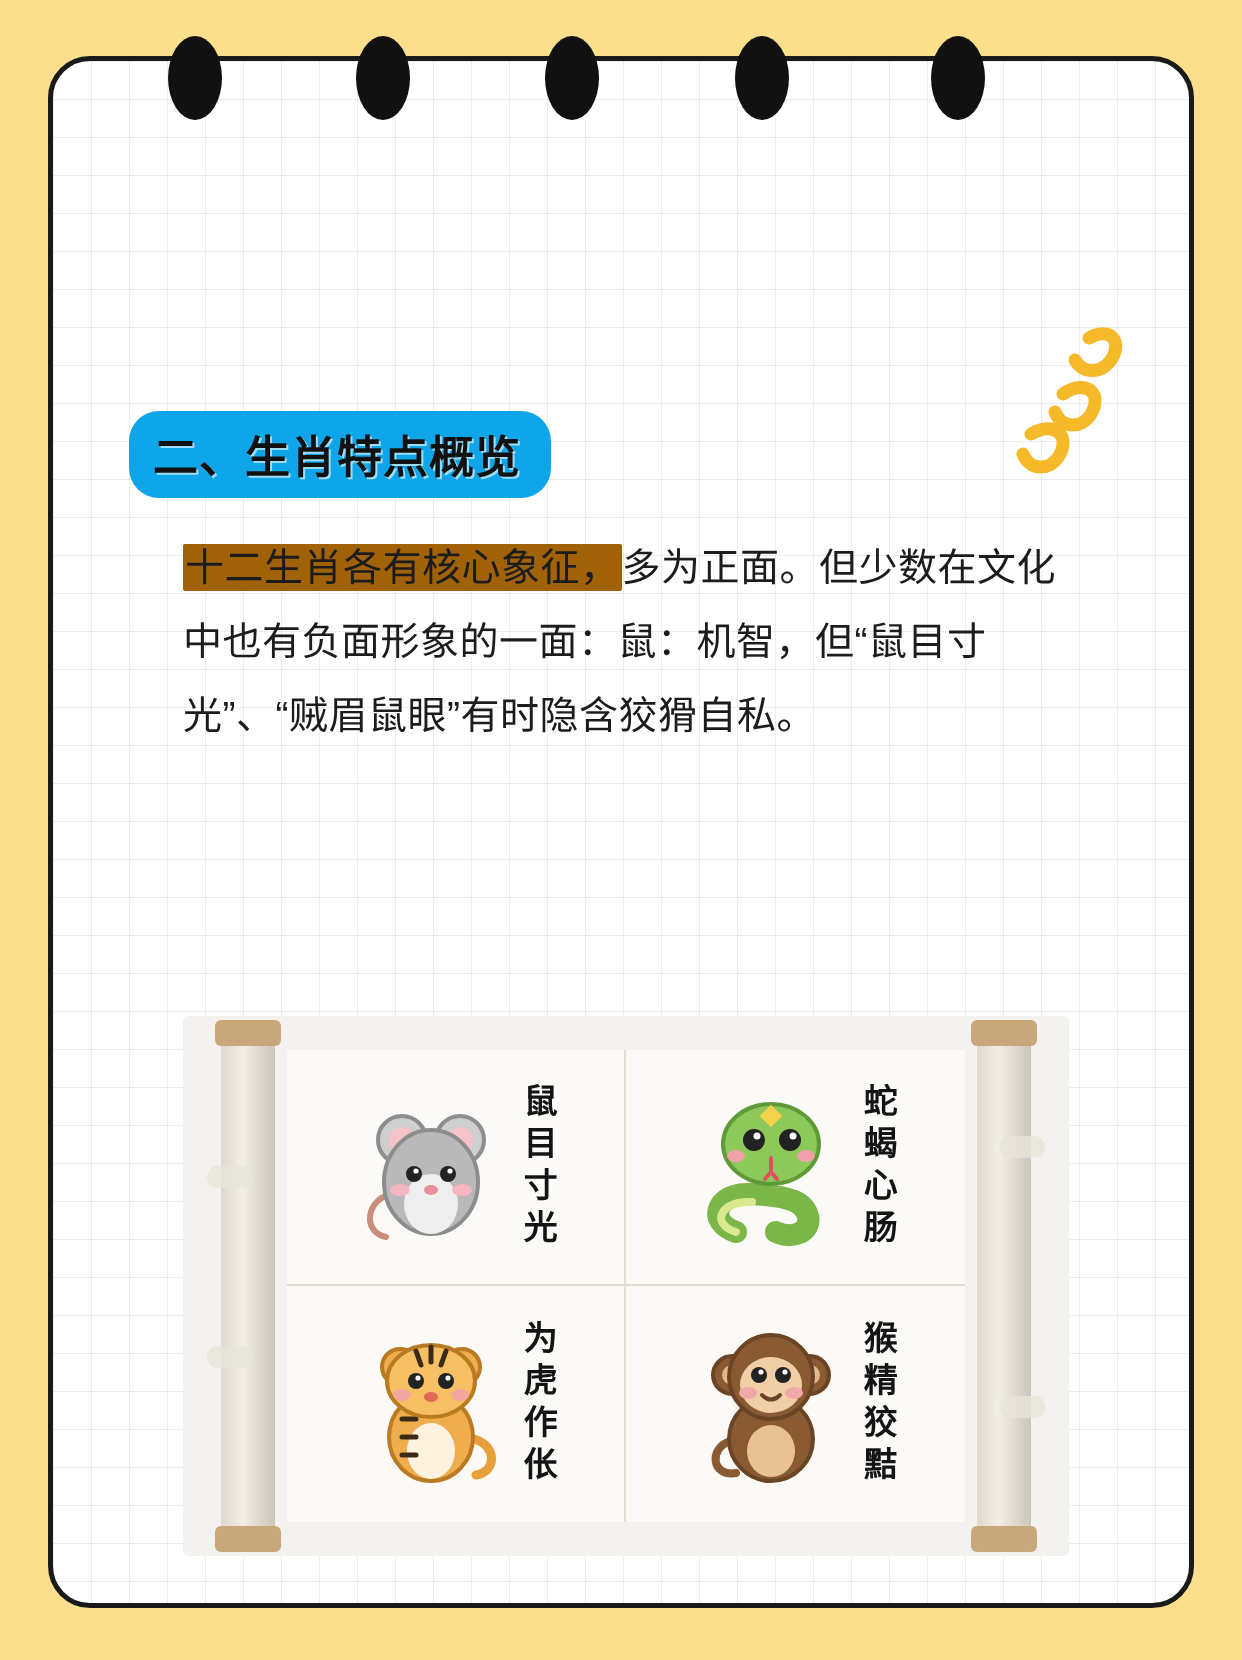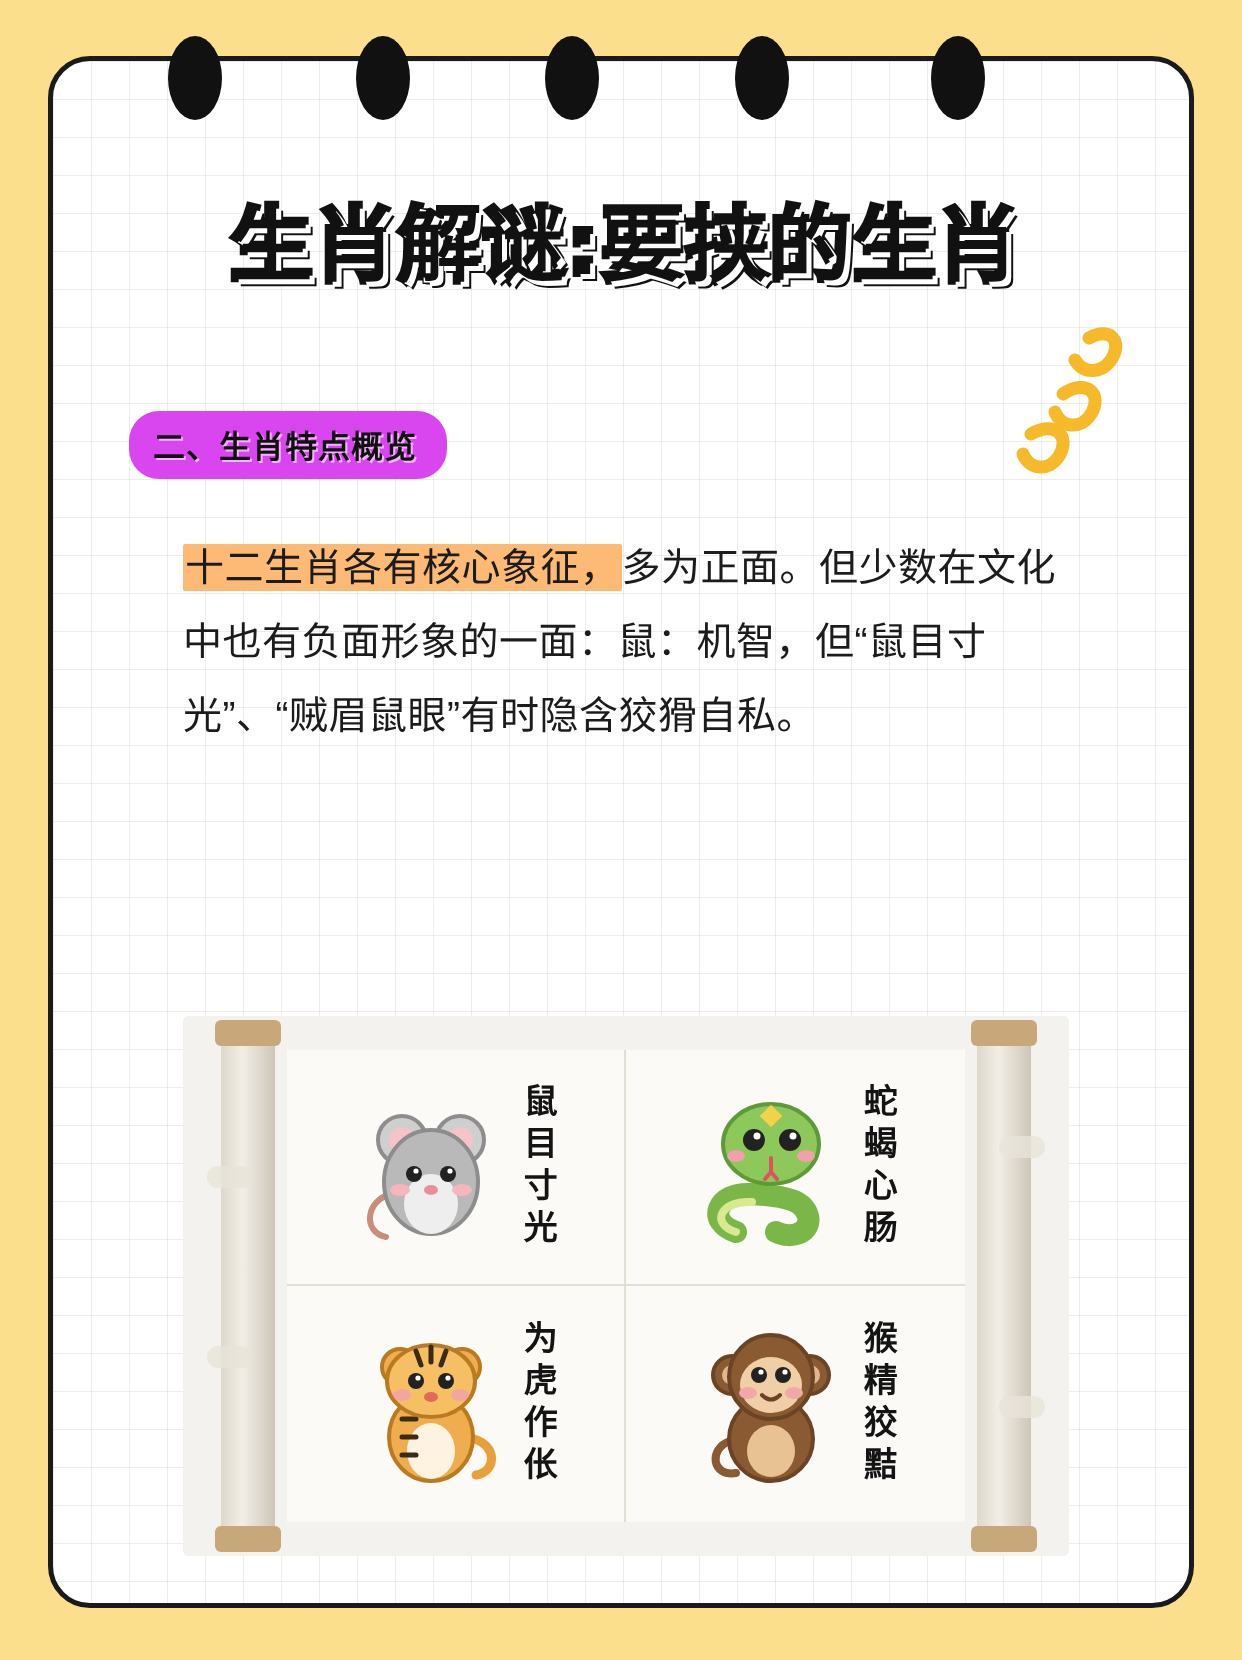--- a/index.html
+++ b/index.html
@@ -82,44 +82,44 @@
       5px 5px 0 #ffffff,
       7px 7px 0 #111111;
   }
 
   
   .section-heading {
     position: absolute;
     top: 350px;
     left: 76px;
     padding: 10px 30px 12px 24px;
-    background: #d946ef;
+    background: #0ea5e9;
     border-radius: 30px;
-    font-size: 32px;
+    font-size: 45px;
     font-weight: 900;
     color: #111111;
     letter-spacing: 1px;
     font-family: "DejaVu Sans", "Liberation Sans", sans-serif;
     text-shadow: 2px 2px 0 rgba(255,255,255,0.6);
   }
 
   
   .body {
     position: absolute;
     top: 470px;
     left: 130px;
     width: 886px;
     font-size: 39px;
     line-height: 74px;
     color: #1c1c1c;
     letter-spacing: 0.5px;
   }
   .body p { margin: 0 0 56px 0; }
   .hl {
-    background: #fdba74;
+    background: #a16207;
     padding: 2px 2px;
     border-radius: 2px;
   }
 
   
   .doodle {
     position: absolute;
     top: 255px;
     right: 58px;
     width: 160px;
@@ -209,23 +209,20 @@
     border-radius: 12px;
     opacity: .8;
   }
 </style>
 </head>
 <body>
 
 <div class="page">
   <div class="grid"></div>
 
-  <div class="title-wrap">
-    <div class="title">生肖解谜:要挟的生肖</div>
-  </div>
 
   <svg class="doodle" viewBox="0 0 160 180" fill="none">
     <path d="M118 22 C140 10 152 26 140 44 C130 58 112 58 104 44" stroke="#f5b92a" stroke-width="13" stroke-linecap="round"></path>
     <path d="M92 78 C116 62 132 78 120 98 C110 114 90 112 84 96" stroke="#f5b92a" stroke-width="13" stroke-linecap="round"></path>
     <path d="M60 118 C84 104 100 120 88 140 C78 156 58 154 52 138" stroke="#f5b92a" stroke-width="13" stroke-linecap="round"></path>
   </svg>
 
   <div class="section-heading">二、生肖特点概览</div>
 
   <div class="body">

